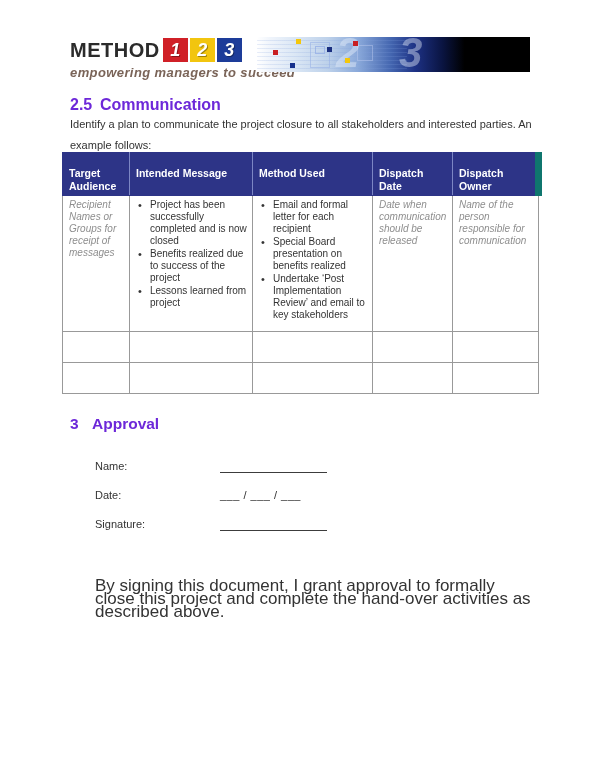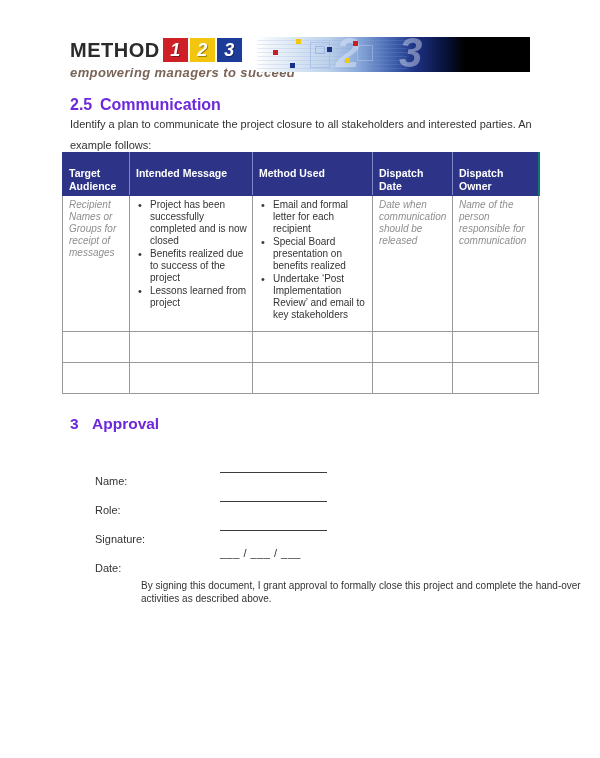--- a/index.html
+++ b/index.html
@@ -101,21 +101,21 @@
   .comm-table col.c-mu { width: 120px; }
   .comm-table col.c-dd { width: 80px; }
   .comm-table col.c-do { width: 86px; }
   .comm-table th {
     background: #2d3487; color: #ffffff; text-align: left;
     font-size: 10.5px; line-height: 13px; font-weight: bold;
     padding: 14px 4px 2px 6px; vertical-align: top;
     border: 1px solid #2d3487; border-right: 1px solid #7c86c4;
     height: 30px;
   }
-  .comm-table th:last-child { border-right: 2px solid #0f766e; }
+  .comm-table th:last-child { border-right: 7px solid #0f766e; }
   .comm-table td {
     border: 1px solid #999999;
     padding: 3px 4px 9px 6px; vertical-align: top;
   }
   .comm-table tr.example-row td { height: 130px; }
   .comm-table tr.empty-row td { height: 31px; }
   .ghost-text { color: #8e8e8e; font-style: italic; }
   .comm-table ul {
     list-style: none; margin: 0; padding: 0;
   }
@@ -123,30 +123,30 @@
     position: relative; padding-left: 14px; margin-bottom: 1px;
   }
   .comm-table ul li::before {
     content: "\2022"; position: absolute; left: 2px; top: 0;
     font-size: 11px;
   }
 
   
   .form-wrap { position: absolute; left: 95px; top: 458px; width: 330px; }
   .form-row { position: relative; height: 29px; font-size: 11px; }
-  .form-label { position: absolute; left: 0; top: 2px; color: #333333; margin-top: 15px; }
+  .form-label { position: absolute; left: 0; top: 2px; color: #333333; }
   .sig-line {
     position: absolute; left: 125px; top: 0; width: 107px; height: 15px;
     border-bottom: 1px solid #3c3c3c;
   }
   .date-value { position: absolute; left: 125px; top: 2px; letter-spacing: 0.5px; color: #333; }
 
   .statement {
     position: absolute; left: 95px; top: 579px; width: 443px;
-    font-size: 10px; line-height: 13px; color: #333333; margin-left: 46px;
+    font-size: 17px; line-height: 13px; color: #333333;
   }
 </style>
 </head>
 <body>
 
 <div class="page">
 
   <div class="logo-wrap">
     <div class="logo-line">
       <span class="logo-brand">METHOD</span>
@@ -235,28 +235,24 @@
   <div class="h-approval">
     <span class="h-num">3</span><span>Approval</span>
   </div>
 
   <div class="form-wrap">
     <div class="form-row">
       <span class="form-label">Name:</span>
       <span class="sig-line"></span>
     </div>
     <div class="form-row">
-      <span class="form-label">Role:</span>
-      <span class="sig-line"></span>
+      <span class="form-label">Date:</span>
+      <span class="date-value">___ / ___ / ___</span>
     </div>
     <div class="form-row">
       <span class="form-label">Signature:</span>
       <span class="sig-line"></span>
     </div>
-    <div class="form-row">
-      <span class="form-label">Date:</span>
-      <span class="date-value">___ / ___ / ___</span>
-    </div>
   </div>
 
   <div class="statement">By signing this document, I grant approval to formally close this project and complete the hand-over activities as described above.</div>
 
 </div>
 
 </body></html>

